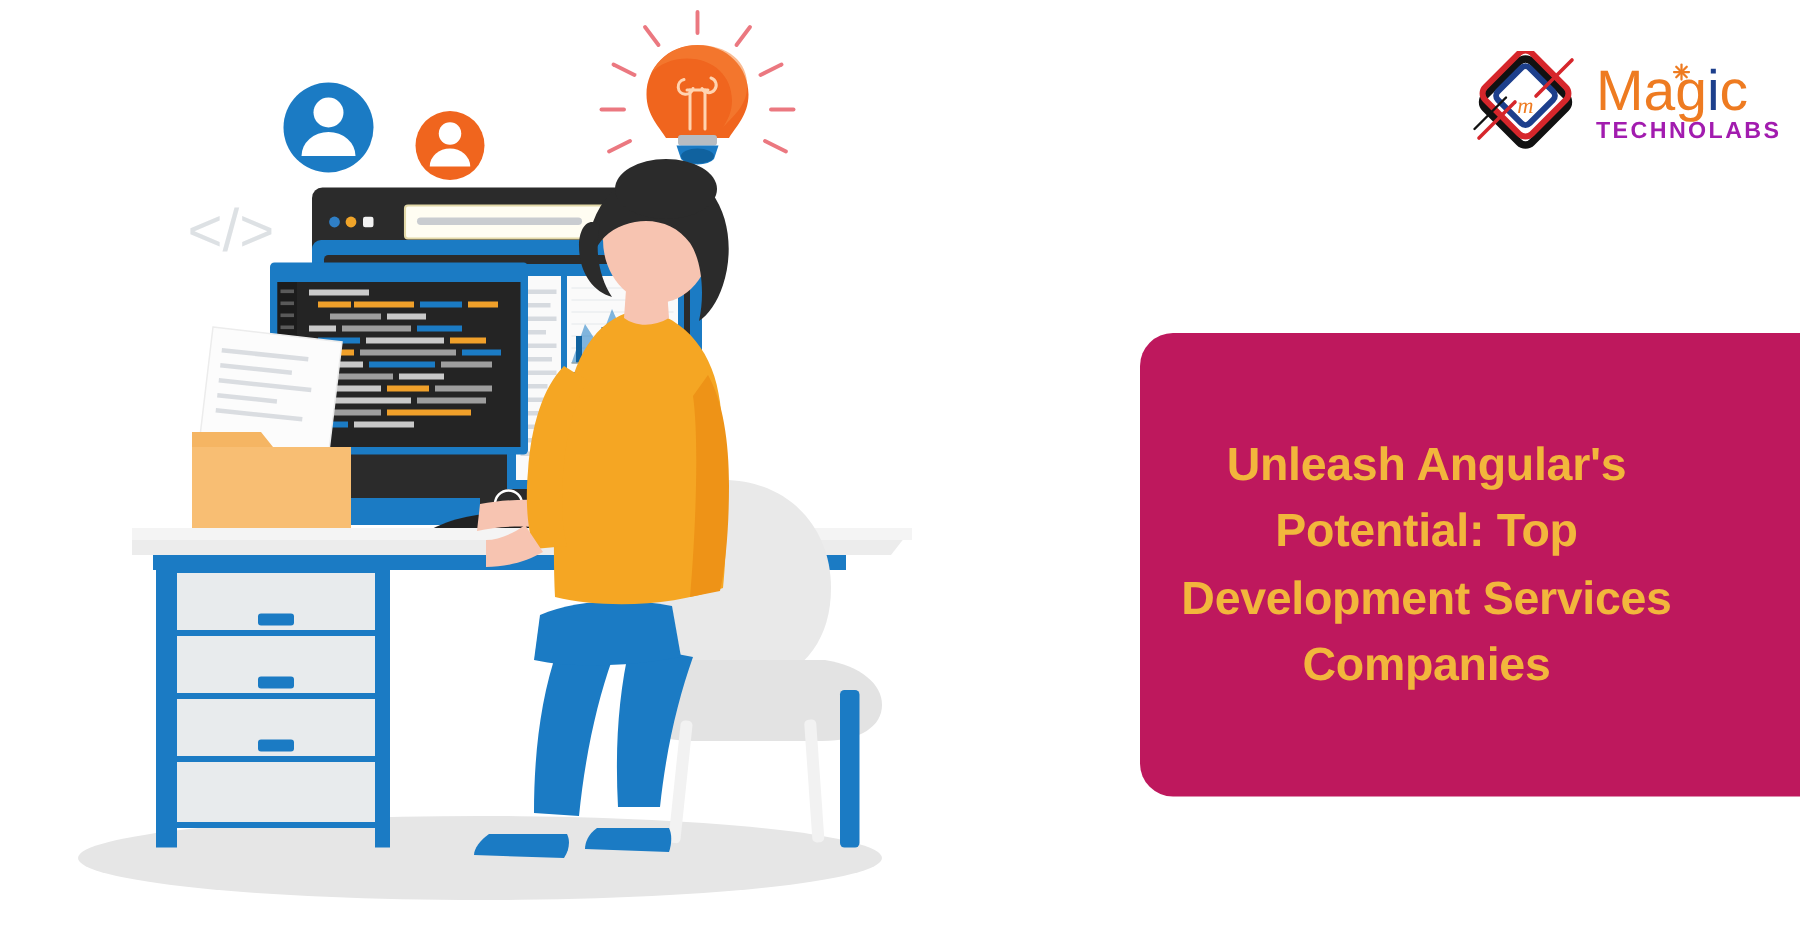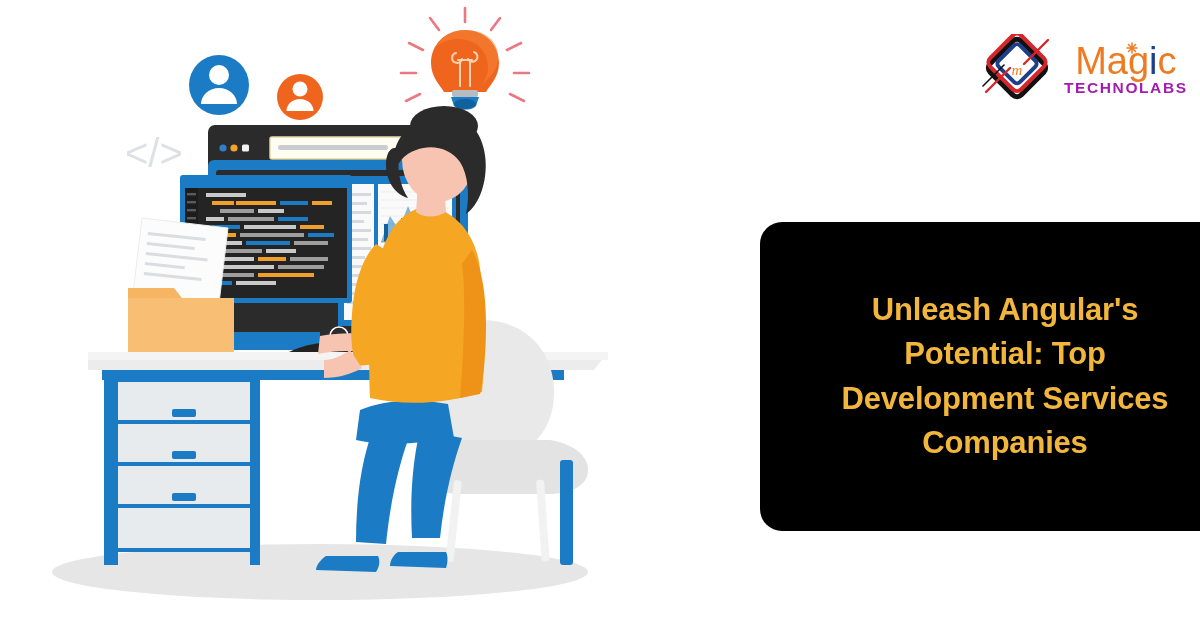--- a/index.html
+++ b/index.html
@@ -38,21 +38,21 @@
   }
   .logo-mark {
     width: 74px;
     height: 68px;
     position: relative;
     flex: 0 0 auto;
   }
   .logo-word {
     display: flex;
     flex-direction: column;
-    align-items: center;
+    align-items: flex-start;
     padding-top: 2px;
   }
   .logo-magic {
     font-size: 38px;
     line-height: 40px;
     font-weight: 400;
     color: #EE7B21;
     letter-spacing: 0px;
     position: relative;
     font-family: "Liberation Sans", sans-serif;
@@ -79,25 +79,25 @@
     font-family: "Liberation Sans", sans-serif;
   }
 
   
   .headline-panel {
     position: absolute;
     left: 760px;
     top: 222px;
     width: 440px;
     height: 309px;
-    background: #000000;
+    background: #be185d;
     border-radius: 22px 0 0 22px;
     display: flex;
     align-items: center;
-    justify-content: flex-end;
+    justify-content: flex-start;
     padding: 14px 30px 14px 26px;
   }
   .headline-text {
     color: #F2B63C;
     font-size: 31px;
     line-height: 1.43;
     font-weight: 700;
     text-align: center;
     letter-spacing: -0.2px;
     font-family: "Liberation Sans", sans-serif;

